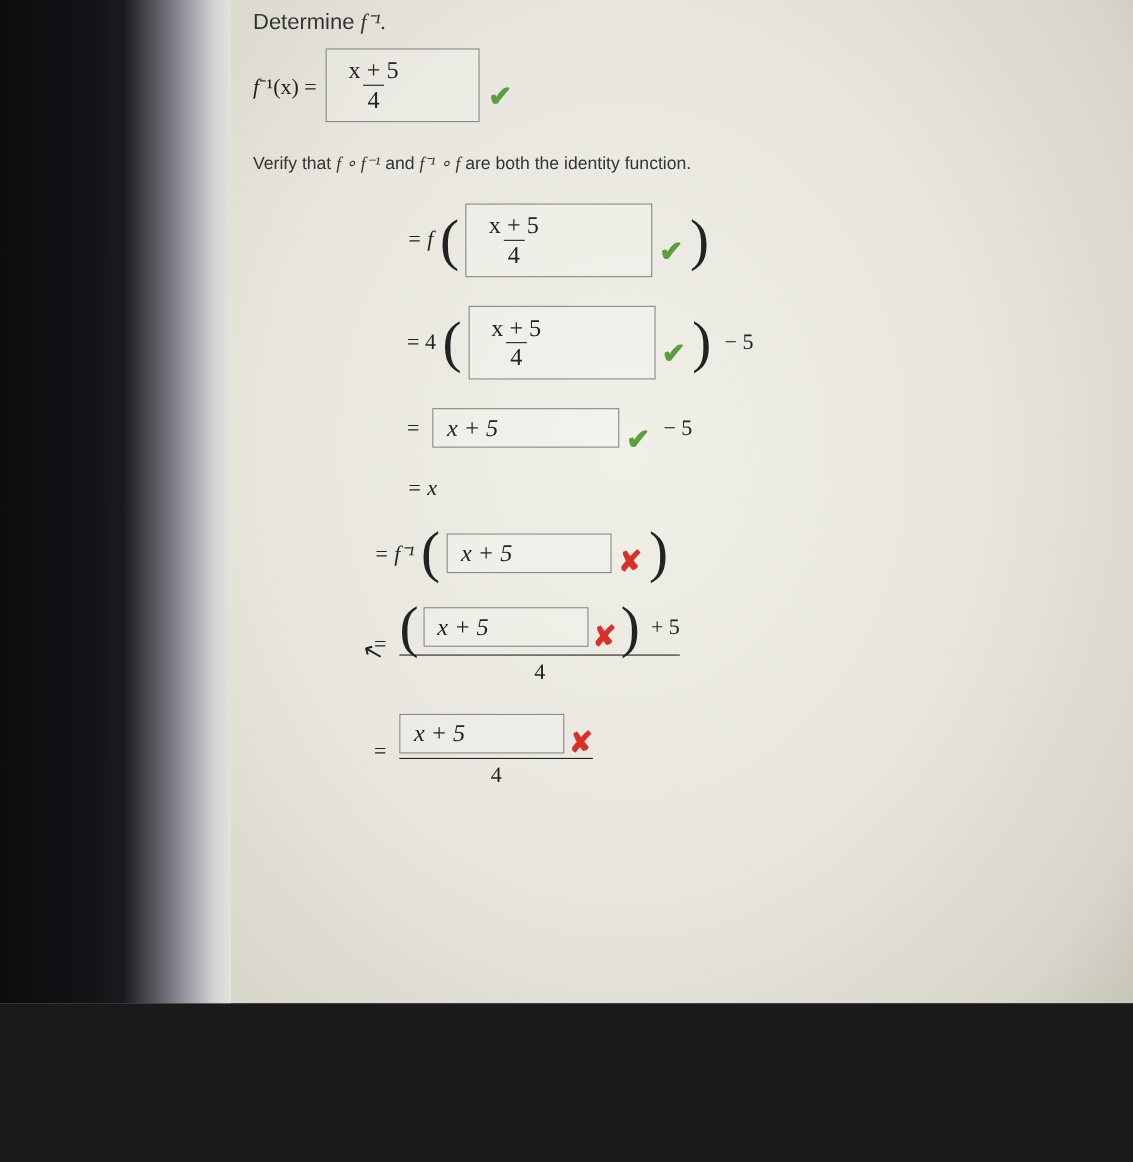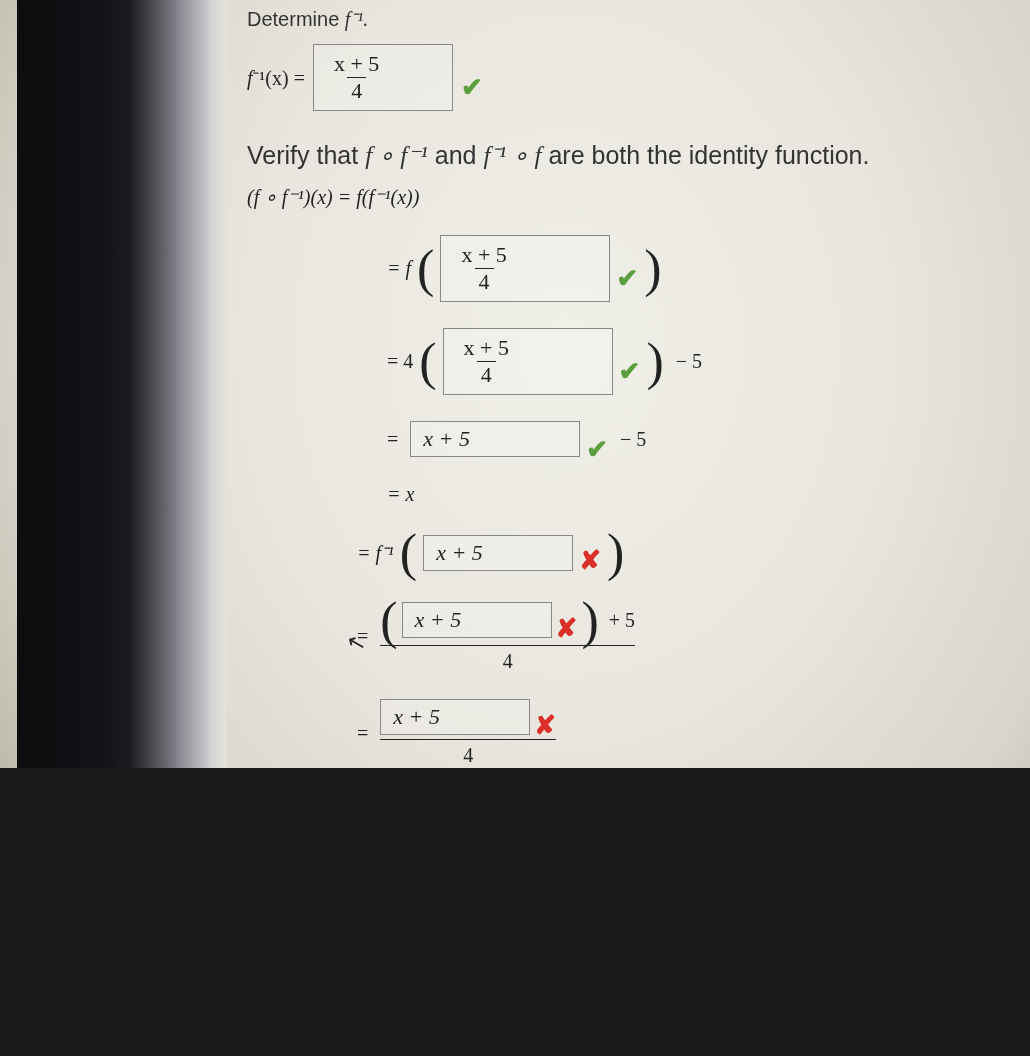--- a/index.html
+++ b/index.html
@@ -6,25 +6,24 @@
   body {
     margin: 0;
     font-family: 'Segoe UI', Arial, sans-serif;
     background: #1a1a1a;
     width: 1030px;
     height: 1056px;
     overflow: hidden;
   }
   .photo {
     width: 1030px;
-    height: 768px;
+    height: 912px;
     background: radial-gradient(ellipse 900px 1100px at 55% 45%, #f0efe8 0%, #e8e6de 35%, #d8d5ca 60%, #b5b2a5 78%, #6a685f 92%, #1a1a1a 100%);
     position: relative;
     display: flex;
-    padding-left: 17px;
   }
   .dark-left {
     width: 110px;
     height: 100%;
     background: linear-gradient(90deg, #0d0d0f 0%, #131318 80%, #1a1a20 100%);
     flex-shrink: 0;
   }
   .bezel {
     width: 100px;
     height: 100%;
@@ -83,21 +82,21 @@
     transform: translateY(10px);
   }
   .cross {
     color: #d9302a;
     font-size: 26px;
     font-weight: bold;
     display: inline-block;
     transform: translateY(8px);
   }
   .verify-text {
-    font-size: 25px;
+    font-size: 16px;
     color: #333;
     margin-top: 26px;
     margin-bottom: 14px;
   }
   .composite {
     font-family: Georgia, 'Times New Roman', serif;
     font-style: italic;
     font-size: 20px;
     color: #222;
     margin-bottom: 20px;
@@ -169,21 +168,20 @@
           <span class="den">4</span>
         </span>
       </span>
       <span class="check">✔</span>
     </div>
 
     <div class="verify-text">
       <span>Verify that </span><span class="ital">f ∘ f⁻¹</span><span> and </span><span class="ital">f⁻¹ ∘ f</span><span> are both the identity function.</span>
     </div>
 
-    <div class="composite">(f ∘ f⁻¹)(x) = f(f⁻¹(x))</div>
 
     <div class="step-block">
 
       <div class="step">
         <span class="ital">= f</span>
         <span class="bigparen">(</span>
         <span class="answer-box wide">
           <span class="frac">
             <span class="num">x + 5</span>
             <span class="den">4</span>

